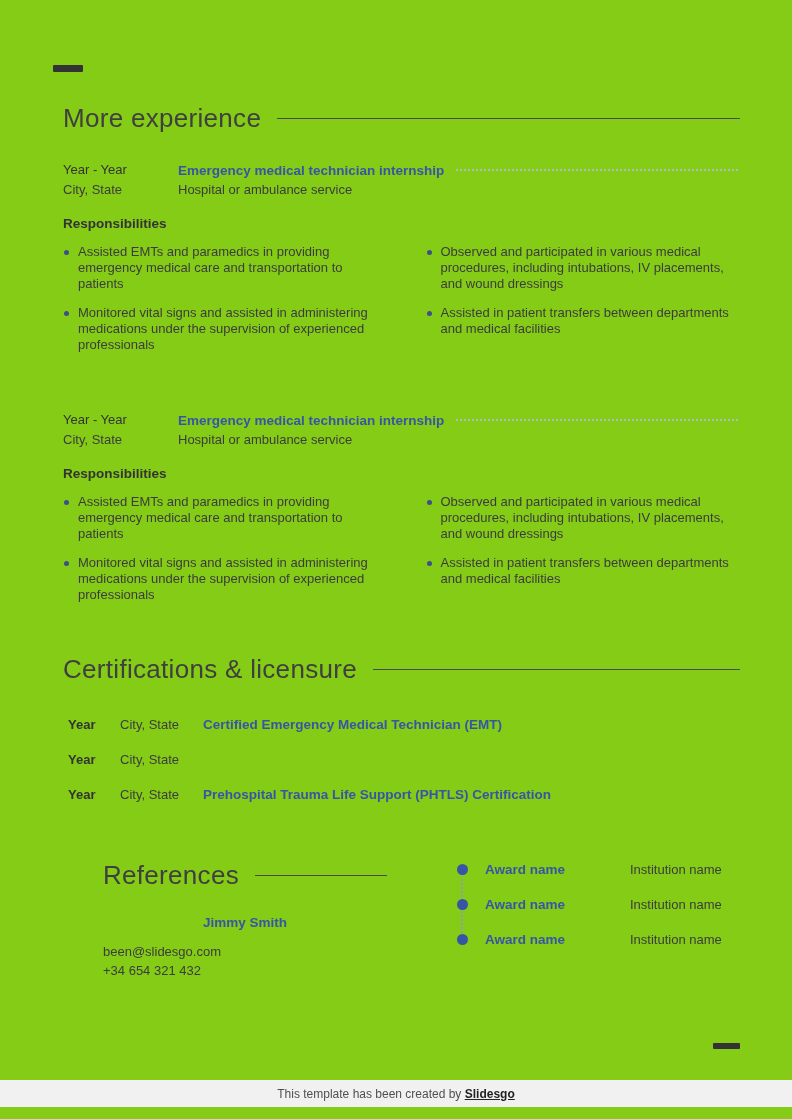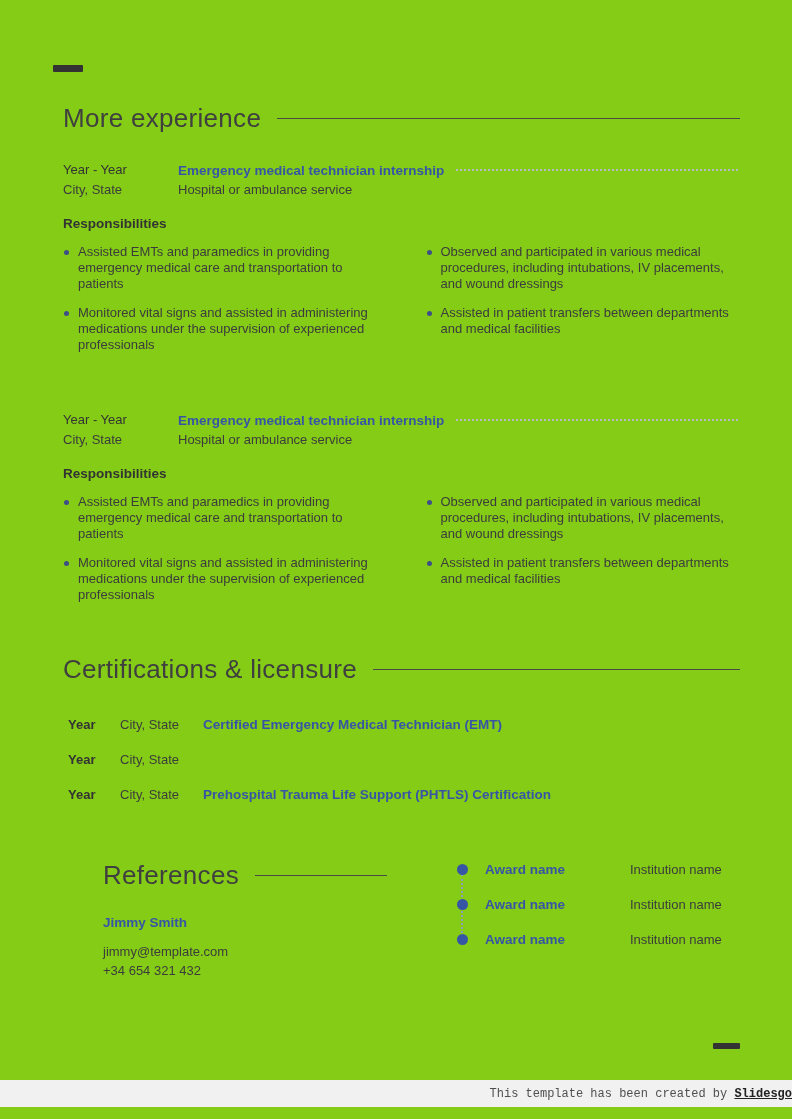--- a/index.html
+++ b/index.html
@@ -99,21 +99,21 @@
     margin-bottom: 16px;
   }
   .cert-year { font-weight: 700; color: #333333; padding-left: 5px; }
   .cert-loc { color: #3c3c3c; }
   .cert-name { font-weight: 700; font-size: 13.5px; color: #3656a5; }
 
   
   .bottom-cols { position: absolute; left: 63px; top: 860px; width: 677px; display: flex; }
   .col-refs { width: 304px; margin-left: 40px; }
   .col-awards { width: 303px; margin-left: 70px; }
-  .ref-name { margin-top: 24px; font-size: 13.5px; font-weight: 700; color: #3656a5; }
+  .ref-name { margin-top: 24px; font-size: 13.5px; font-weight: 700; color: #3656a5; text-align: center; }
   .ref-contact { margin-top: 12px; font-size: 13px; line-height: 19px; color: #3c3c3c; }
 
   .award-list { list-style: none; position: relative; }
   .award-list::before {
     content: "";
     position: absolute;
     left: 4px;
     top: 14px;
     bottom: 12px;
     border-left: 2px dotted #8e9cc0;
@@ -141,22 +141,21 @@
   
   .footer {
     position: absolute;
     left: 0;
     top: 1080px;
     width: 792px;
     height: 27px;
     background: #f1f1f1;
     display: flex;
     align-items: center;
-    justify-content: flex-end;
-    font-family: Liberation Mono, monospace;
+    justify-content: center;
   }
   .footer-text { font-size: 12px; color: #4f4f4f; }
   .footer-brand {
     font-weight: 700;
     color: #222222;
     text-decoration: underline;
     cursor: pointer;
   }
 </style>
 </head>
@@ -243,21 +242,21 @@
   </section>
 
   <div class="bottom-cols">
     <section class="col-refs">
       <div class="sec-head">
         <h2>References</h2>
         <div class="rule"></div>
       </div>
       <div class="ref-name">Jimmy Smith</div>
       <div class="ref-contact">
-        <div>jimmy@template.com</div>
+        <div>been@slidesgo.com</div>
         <div>+34 654 321 432</div>
       </div>
     </section>
 
     <section class="col-awards">
       <ul class="award-list">
         <li class="award-row">
           <span class="award-bullet"></span>
           <span class="award-name">Award name</span>
           <span class="award-inst">Institution name</span>

